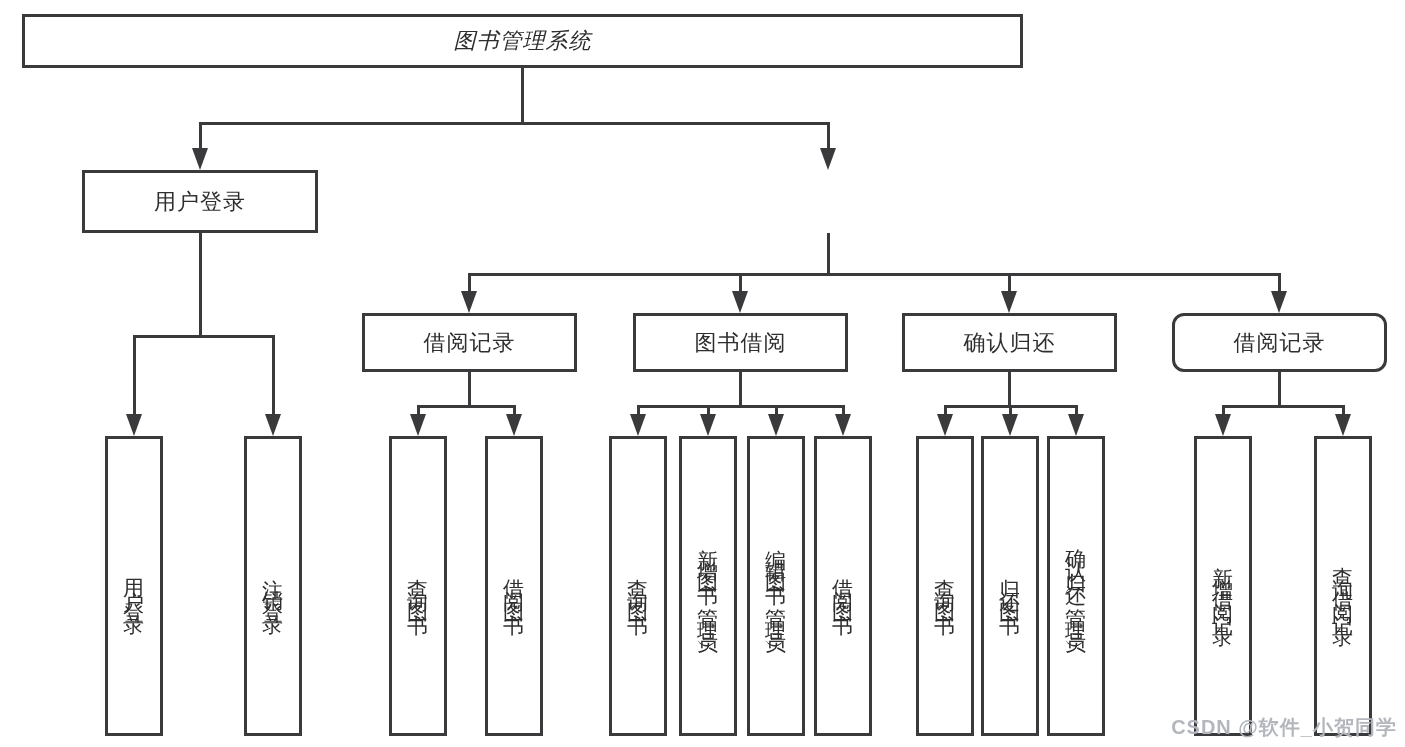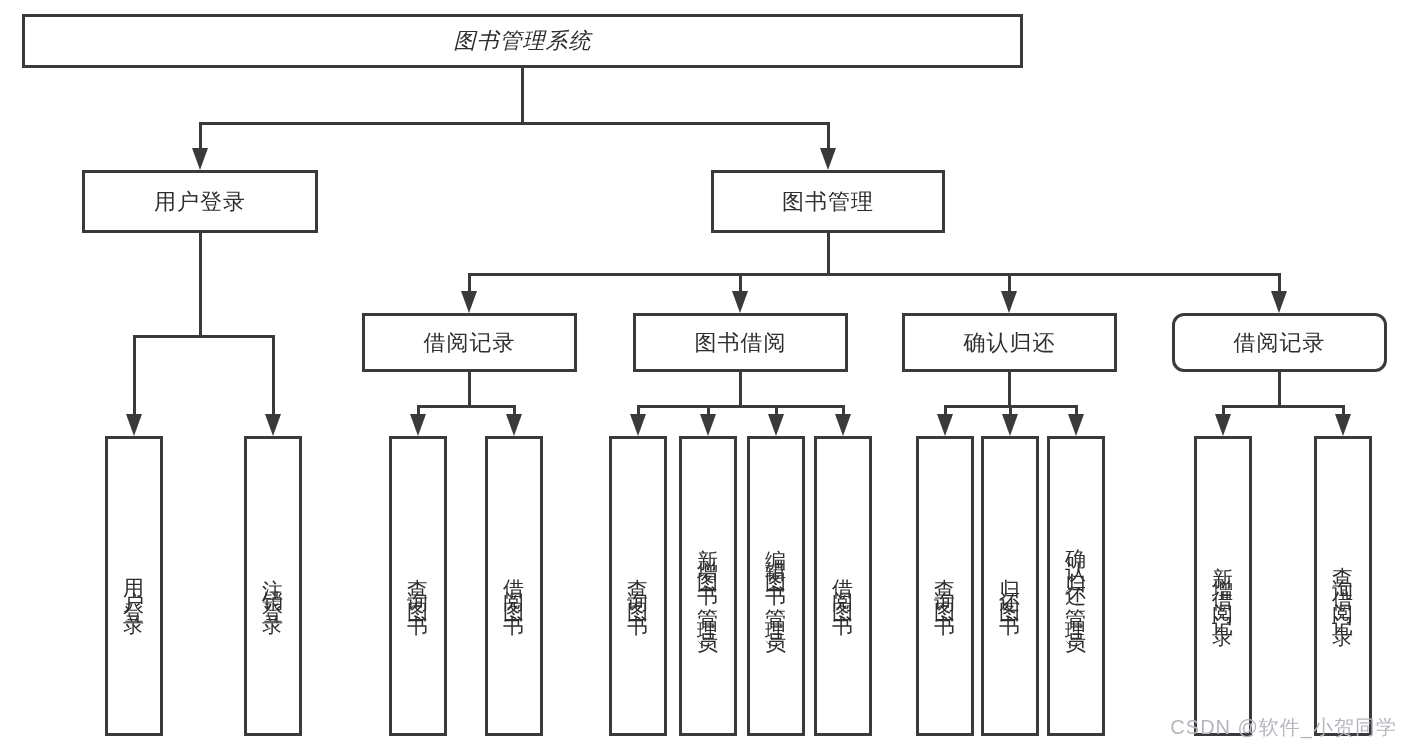--- a/index.html
+++ b/index.html
@@ -45,43 +45,41 @@
     border-top: 22px solid #3a3a3c;
   }
   .watermark {
     position: absolute;
     right: 8px;
     bottom: 6px;
     font-size: 20px;
     color: #b3b7bd;
     letter-spacing: 1px;
     white-space: nowrap;
+    font-weight: bold;
   }
 </style>
 </head>
 <body>
 
 <div class="diagram">
 
   <div class="node" style="left:22px; top:14px; width:1001px; height:54px;font-style:italic;">
     <span>图书管理系统</span>
   </div>
 
   <div class="vline" style="left:521px; top:68px;  height:54px;"></div>
   <div class="hline" style="left:199px; top:122px; width:631px;"></div>
   <div class="vline" style="left:199px; top:122px; height:26px;"></div>
   <div class="vline" style="left:827px; top:122px; height:26px;"></div>
   <div class="arrow" style="left:192px; top:148px;"></div>
   <div class="arrow" style="left:820px; top:148px;"></div>
 
   <div class="node" style="left:82px; top:170px; width:236px; height:63px;">
     <span>用户登录</span>
-  </div>
-  <div class="node" style="left:711px; top:170px; width:234px; height:63px;">
-    <span>图书管理</span>
   </div>
 
   <div class="vline" style="left:199px; top:233px; height:102px;"></div>
   <div class="hline" style="left:133px; top:335px; width:142px;"></div>
   <div class="vline" style="left:133px; top:335px; height:79px;"></div>
   <div class="vline" style="left:272px; top:335px; height:79px;"></div>
   <div class="arrow" style="left:126px; top:414px;"></div>
   <div class="arrow" style="left:265px; top:414px;"></div>
 
   <div class="vline" style="left:827px; top:233px; height:40px;"></div>

